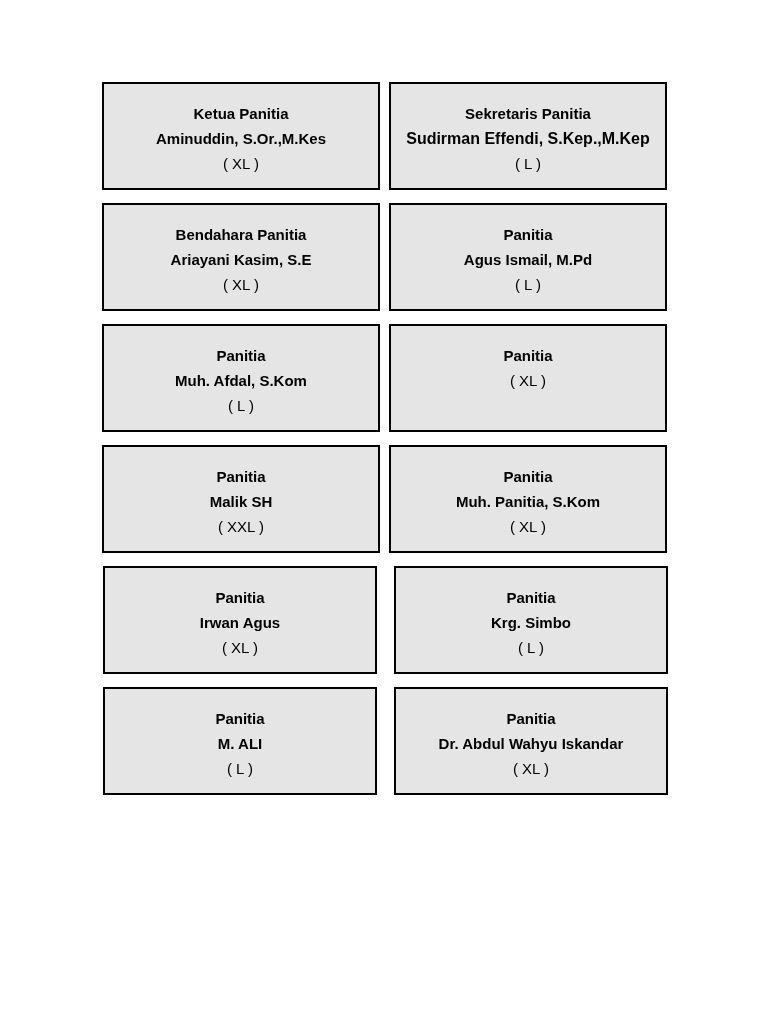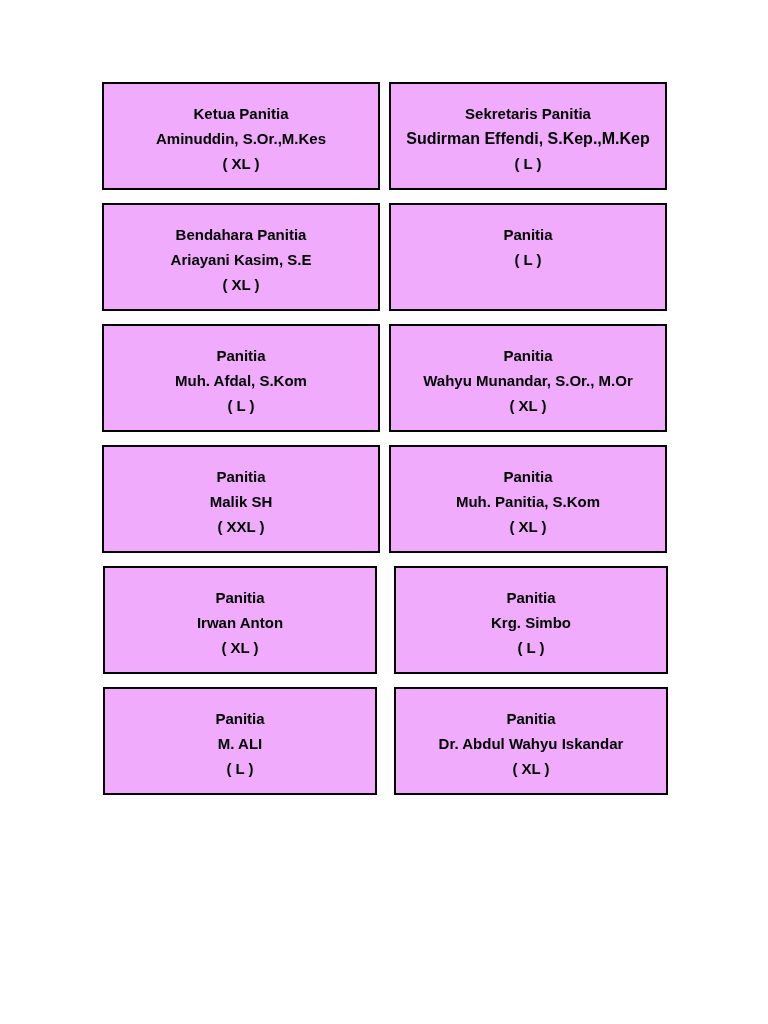--- a/index.html
+++ b/index.html
@@ -35,21 +35,21 @@
     flex-direction: row;
     justify-content: flex-start;
     align-items: flex-start;
     margin-bottom: 13px;
   }
   .card {
     box-sizing: border-box;
     width: 278px;
     height: 108px;
     border: 2px solid #000000;
-    background: #f0abfc;
+    background: #e5e5e5;
     padding-top: 17px;
     text-align: center;
     overflow: hidden;
   }
   .card.col-left {
     margin-right: 9px;
   }
   
   .row-5 .col-left { margin-left: 1px; }
   .row-6 .col-left { margin-left: 1px; }
@@ -66,21 +66,21 @@
     font-size: 15px;
     font-weight: bold;
     line-height: 25px;
     white-space: nowrap;
   }
   .card-name.small {
     font-size: 16px;
   }
   .card-size {
     font-size: 15px;
-    font-weight: bold;
+    font-weight: normal;
     line-height: 25px;
     white-space: nowrap;
   }
 </style>
 </head>
 <body>
 
 <div class="sheet">
   <div class="card-grid">
 
@@ -98,54 +98,54 @@
     </div>
 
     <div class="card-row row-2">
       <div class="card col-left">
         <div class="card-role">Bendahara Panitia</div>
         <div class="card-name">Ariayani Kasim, S.E</div>
         <div class="card-size">( XL )</div>
       </div>
       <div class="card col-right">
         <div class="card-role">Panitia</div>
+        <div class="card-name">Agus Ismail, M.Pd</div>
         <div class="card-size">( L )</div>
       </div>
     </div>
 
     <div class="card-row row-3">
       <div class="card col-left">
         <div class="card-role">Panitia</div>
         <div class="card-name">Muh. Afdal, S.Kom</div>
         <div class="card-size">( L )</div>
       </div>
       <div class="card col-right">
         <div class="card-role">Panitia</div>
-        <div class="card-name">Wahyu Munandar, S.Or., M.Or</div>
         <div class="card-size">( XL )</div>
       </div>
     </div>
 
     <div class="card-row row-4">
       <div class="card col-left">
         <div class="card-role">Panitia</div>
         <div class="card-name">Malik SH</div>
         <div class="card-size">( XXL )</div>
       </div>
       <div class="card col-right">
         <div class="card-role">Panitia</div>
         <div class="card-name">Muh. Panitia, S.Kom</div>
         <div class="card-size">( XL )</div>
       </div>
     </div>
 
     <div class="card-row row-5">
       <div class="card col-left">
         <div class="card-role">Panitia</div>
-        <div class="card-name">Irwan Anton</div>
+        <div class="card-name">Irwan Agus</div>
         <div class="card-size">( XL )</div>
       </div>
       <div class="card col-right">
         <div class="card-role">Panitia</div>
         <div class="card-name">Krg. Simbo</div>
         <div class="card-size">( L )</div>
       </div>
     </div>
 
     <div class="card-row row-6">

